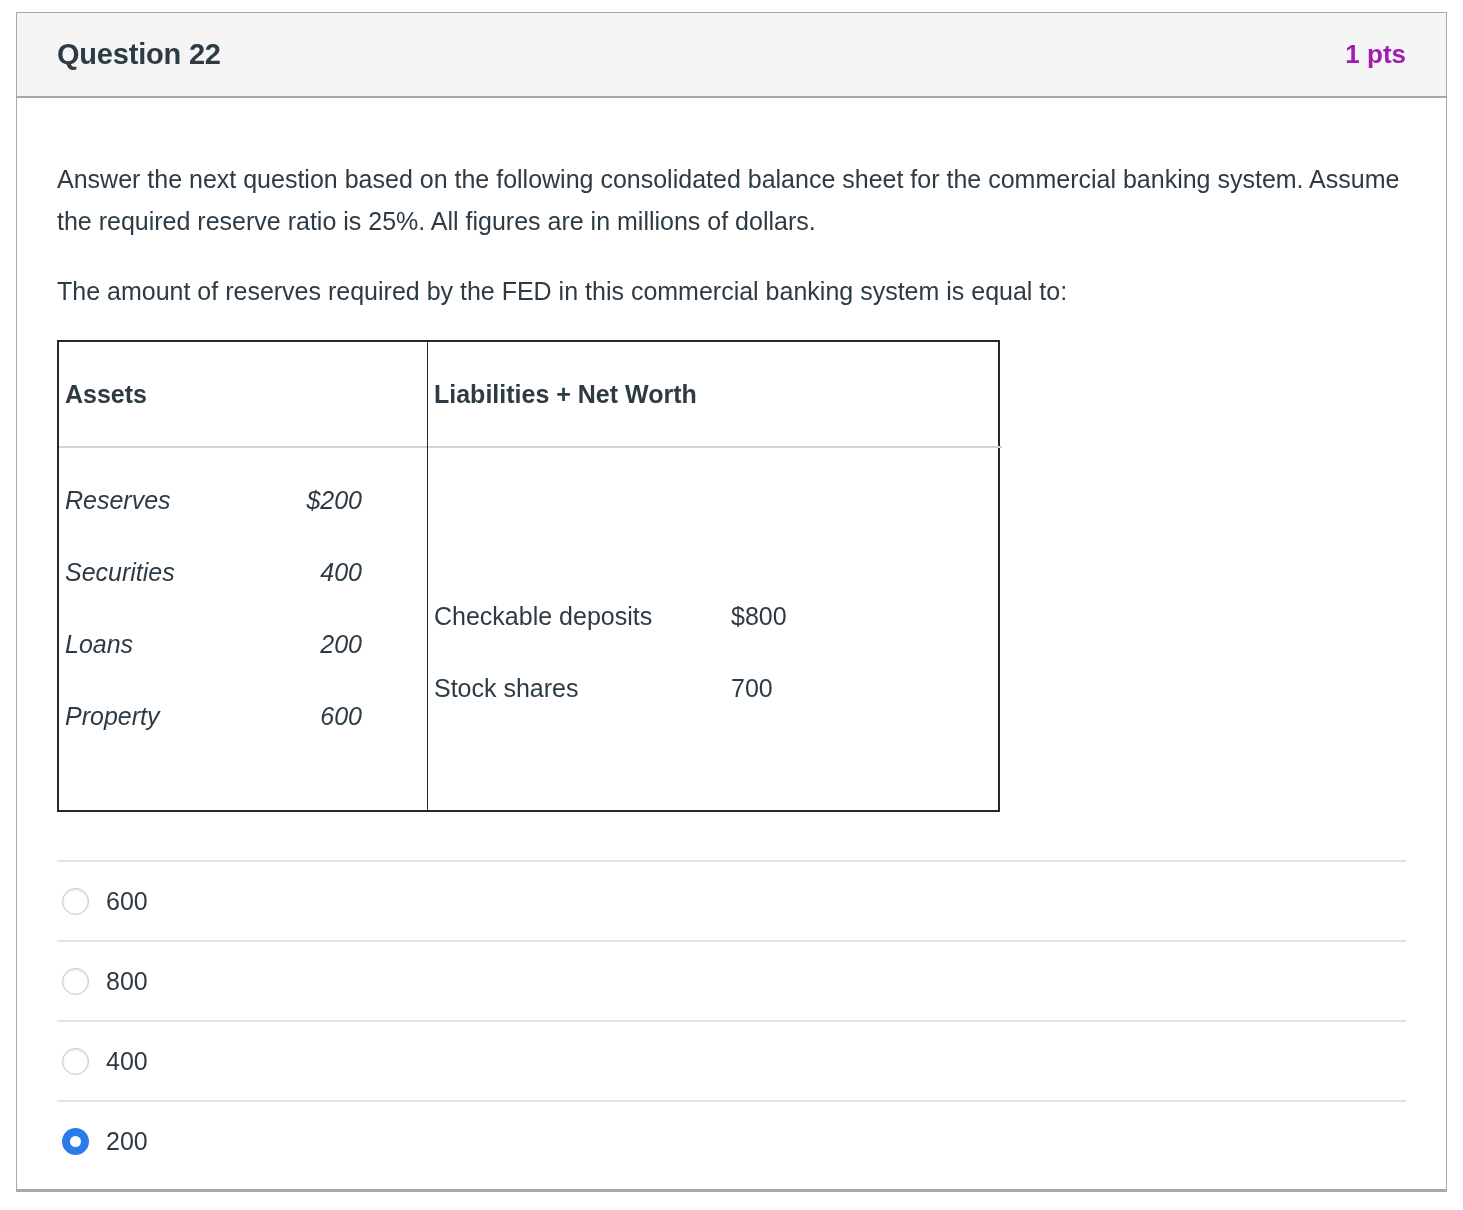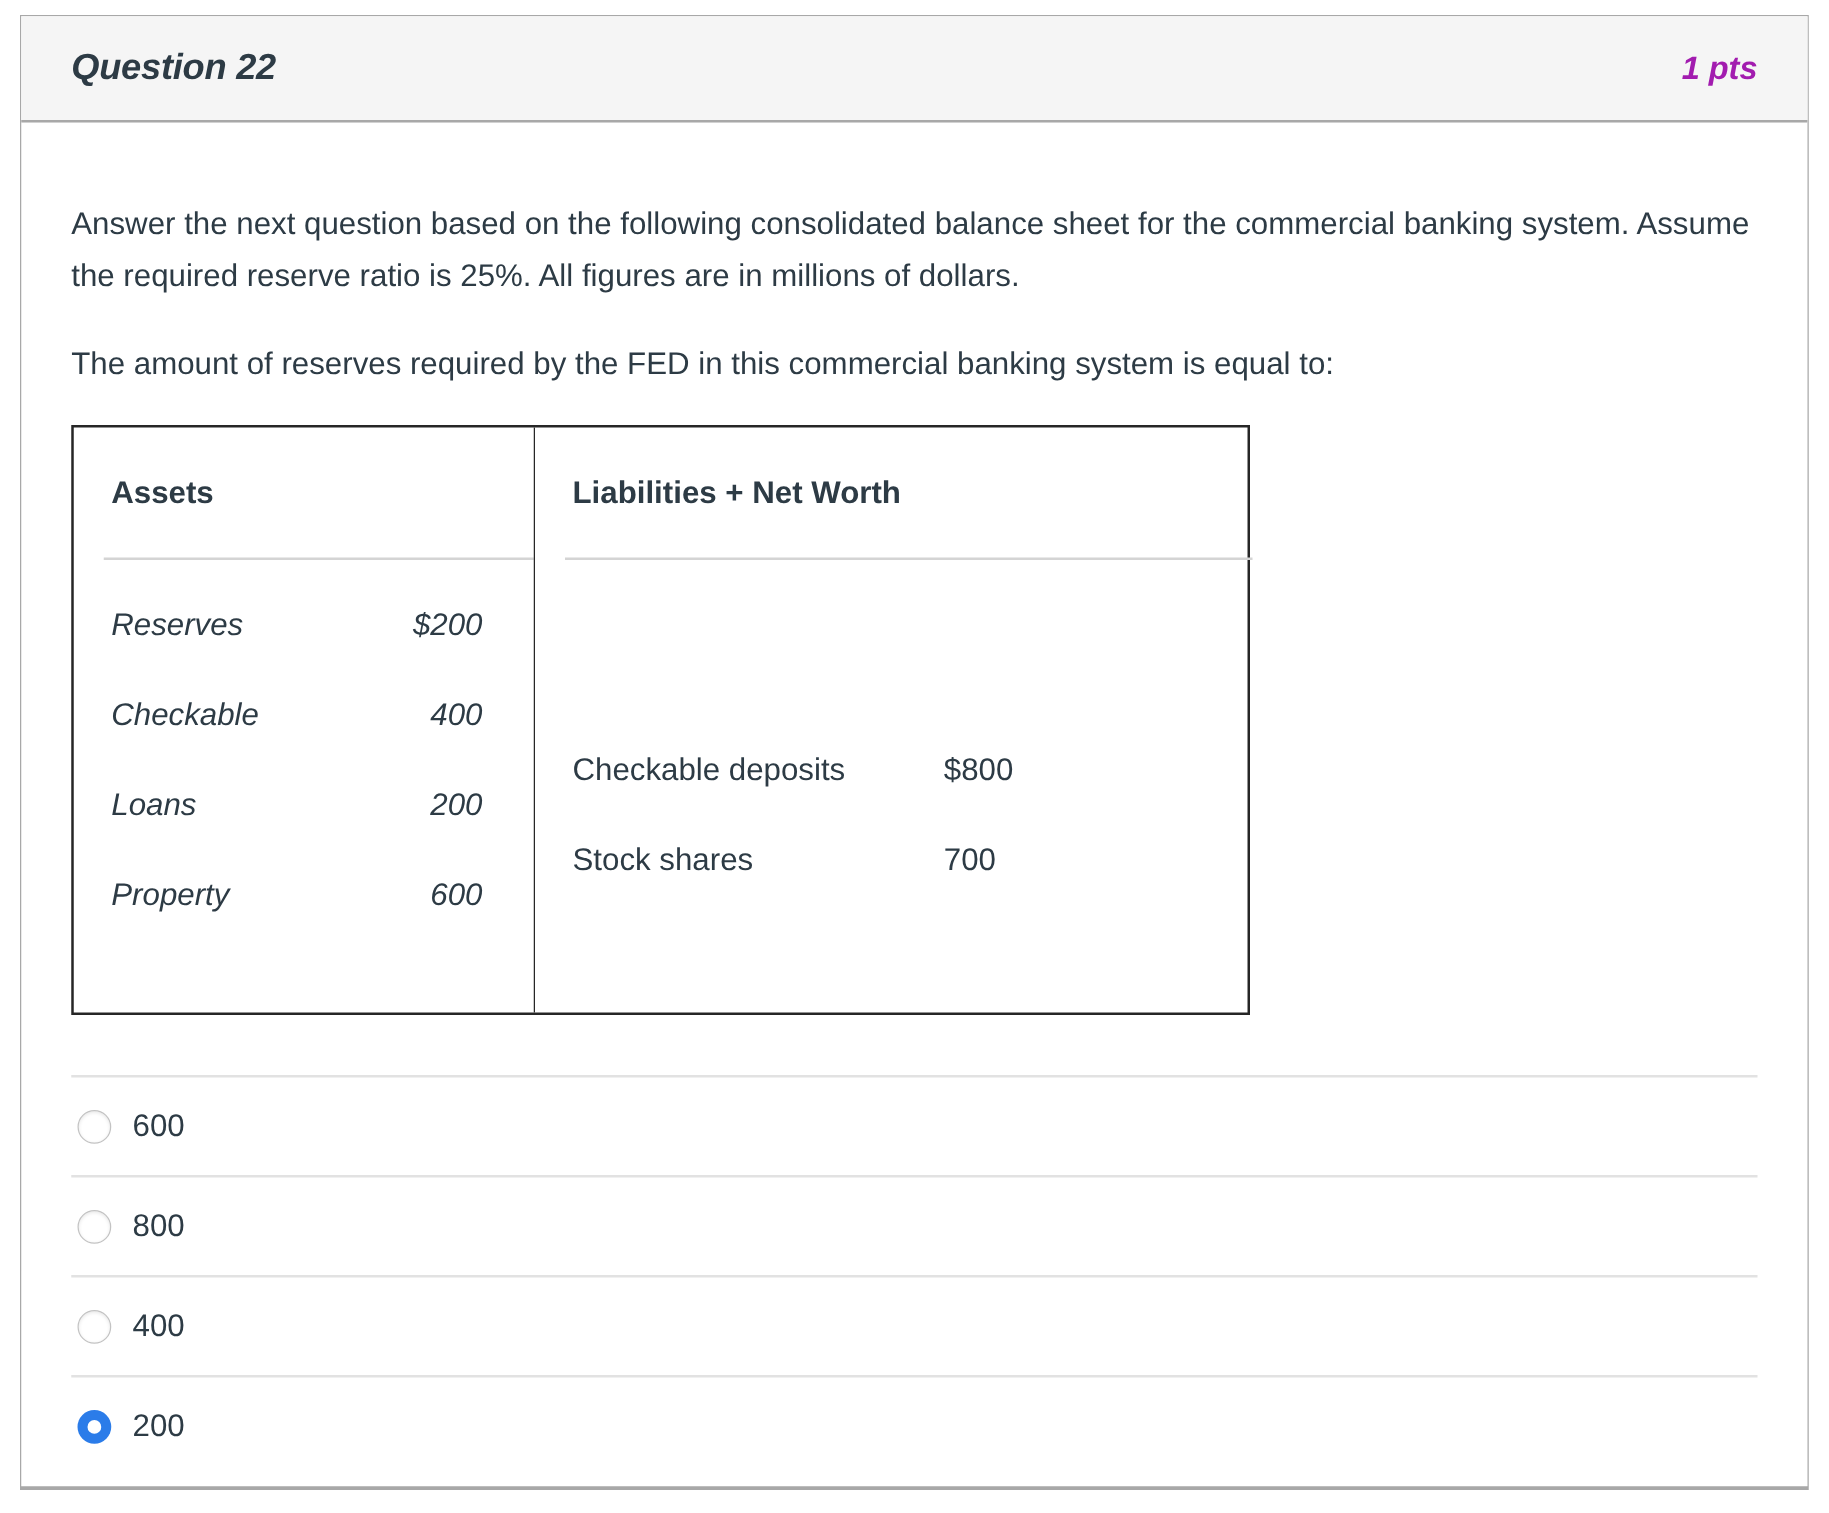--- a/index.html
+++ b/index.html
@@ -27,21 +27,20 @@
     background: #ffffff;
   }
   .panel-header {
     height: 85px;
     background: #f5f5f5;
     border-bottom: 2px solid #a8a8a8;
     display: flex;
     align-items: center;
     justify-content: space-between;
     padding: 0 40px;
-    font-style: italic;
   }
   .panel-title {
     font-size: 29px;
     font-weight: 700;
     color: #2d3b45;
     letter-spacing: -0.2px;
   }
   .panel-points {
     font-size: 26px;
     font-weight: 600;
@@ -59,21 +58,21 @@
   }
   
   .sheet-table {
     margin-top: 16px;
     width: 943px;
     display: grid;
     grid-template-columns: 368px 575px;
     border: 2px solid #262626;
     font-size: 25px;
   }
-  .sheet-col { display: flex; flex-direction: column; padding-left: 24px; }
+  .sheet-col { display: flex; flex-direction: column; }
   .sheet-col.liab { border-left: 1px solid #262626; gap: 44px; }
   .cell-header {
     height: 106px;
     display: flex;
     align-items: center;
     font-weight: 700;
     padding: 0 6px;
     border-bottom: 2px solid #d4d4d4;
   }
   .cell-body { padding: 16px 6px 14px 6px; }
@@ -147,21 +146,21 @@
       <div class="sheet-table">
 
         <div class="sheet-col assets">
           <div class="cell-header">Assets</div>
           <div class="cell-body">
             <div class="sheet-line">
               <span class="lbl">Reserves</span>
               <span class="val">$200</span>
             </div>
             <div class="sheet-line">
-              <span class="lbl">Checkable</span>
+              <span class="lbl">Securities</span>
               <span class="val">400</span>
             </div>
             <div class="sheet-line">
               <span class="lbl">Loans</span>
               <span class="val">200</span>
             </div>
             <div class="sheet-line">
               <span class="lbl">Property</span>
               <span class="val">600</span>
             </div>

